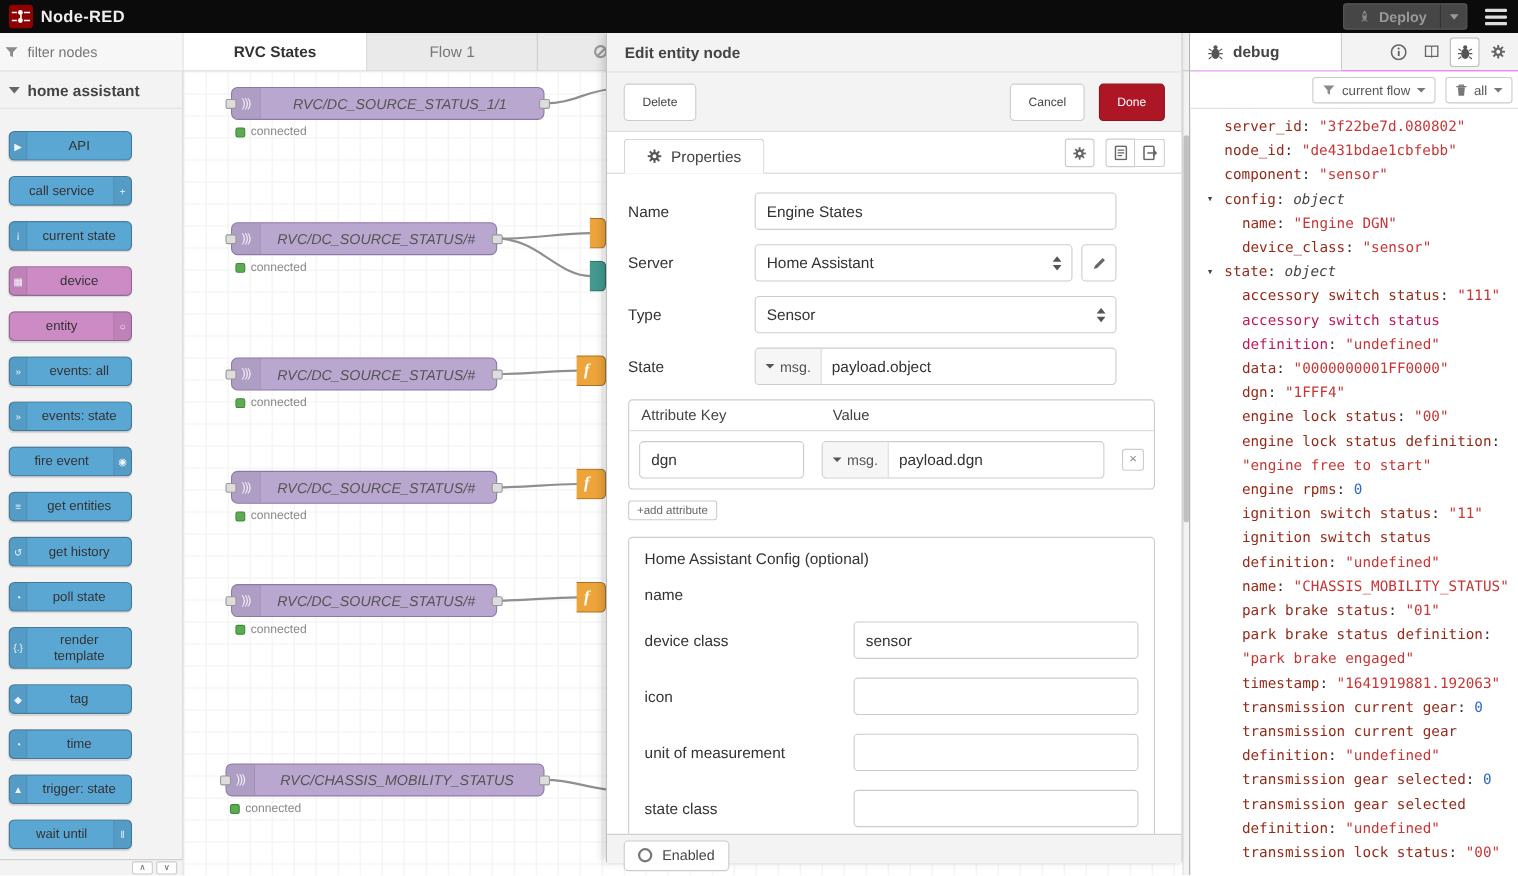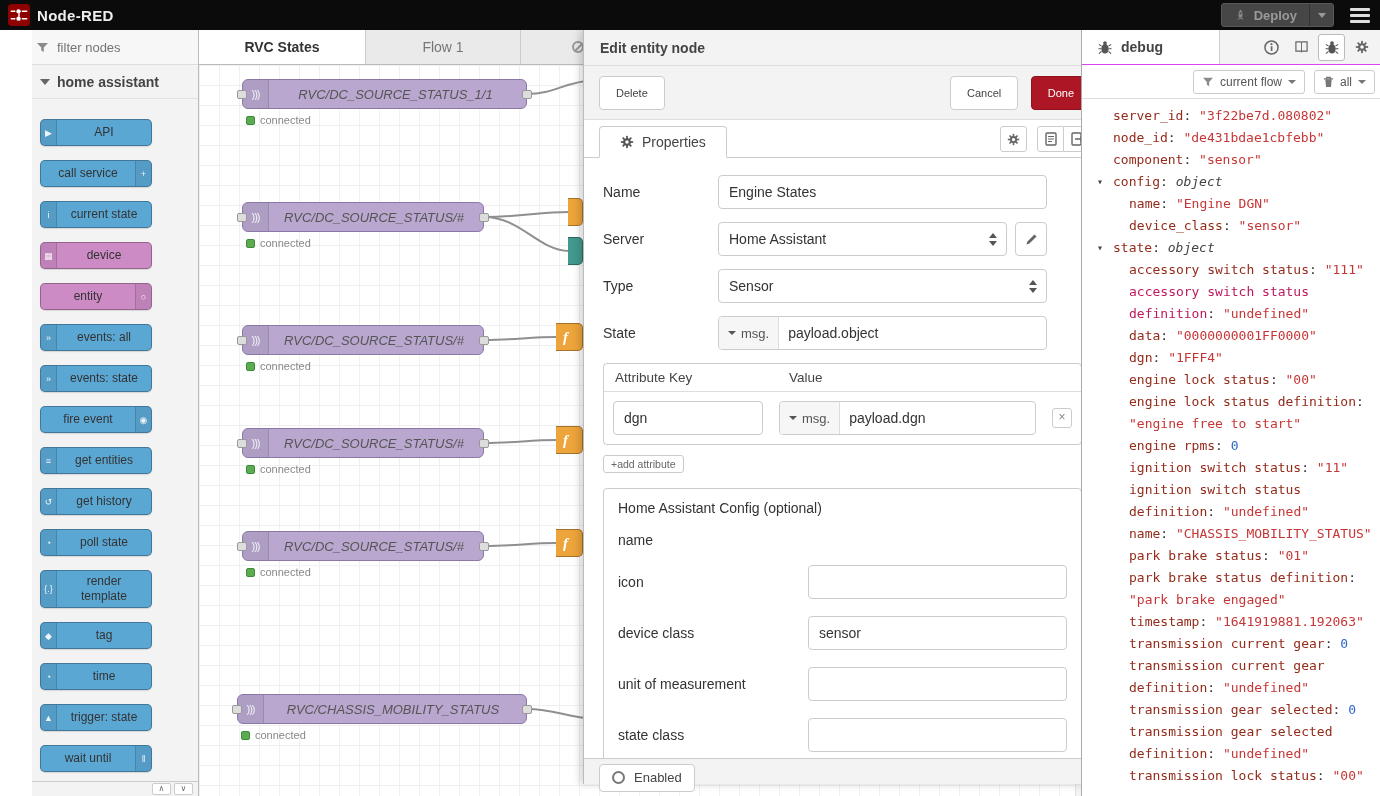--- a/index.html
+++ b/index.html
@@ -12,21 +12,21 @@
   .logo-text { color:#eee; font-size:15px; font-weight:bold; letter-spacing:.3px; }
   .header-right { display:flex; align-items:center; gap:16px; }
   .deploy-btn { display:flex; align-items:stretch; height:24px; background:#464646; border:1px solid #585858; border-radius:3px; color:#999; font-size:13px; font-weight:bold; overflow:hidden; }
   .deploy-main { display:flex; align-items:center; gap:7px; padding:0 12px; }
   .deploy-caret { width:24px; border-left:1px solid #333; display:flex; align-items:center; justify-content:center; }
   .tri-down { width:0; height:0; border-left:4px solid transparent; border-right:4px solid transparent; border-top:5px solid #999; }
   .hamburger { width:20px; display:flex; flex-direction:column; gap:3px; cursor:pointer; }
   .hamburger span { display:block; height:3px; background:#ddd; border-radius:1px; }
 
   
-  .body { position:absolute; top:30px; left:0; right:0; bottom:0; display:flex;margin-left:32px; }
+  .body { position:absolute; top:30px; left:0; right:0; bottom:0; display:flex; }
 
   
   .palette { width:167px; flex:none; background:#f3f3f3; border-right:1px solid #bbb; position:relative; display:flex; flex-direction:column; }
   .palette-search { height:35px; flex:none; border-bottom:1px solid #ddd; background:#f7f7f7; display:flex; align-items:center; gap:8px; padding:0 8px 0 4px; }
   .palette-search input { border:none; background:transparent; outline:none; font-size:13px; color:#777; width:110px; font-family:inherit; }
   .palette-category { height:34px; flex:none; display:flex; align-items:center; gap:7px; padding-left:8px; font-size:14px; font-weight:bold; color:#444; border-bottom:1px solid #e2e2e2; cursor:pointer; }
   .cat-chevron { width:0; height:0; border-left:5px solid transparent; border-right:5px solid transparent; border-top:6px solid #666; }
   .palette-nodes { flex:1; padding:20px 0 0 8px; overflow:hidden; }
   .palette-node { position:relative; width:112px; min-height:27px; border-radius:5px; margin-bottom:14px; display:flex; align-items:stretch; font-size:12px; color:#333; border:1px solid rgba(0,0,0,0.28); box-shadow:0 1px 1px rgba(0,0,0,0.12); cursor:move; }
   .palette-node .plabel { flex:1; display:flex; align-items:center; justify-content:center; text-align:center; padding:3px 7px; line-height:1.25; }
@@ -463,26 +463,26 @@
         </div>
         <div class="add-attr">+add attribute</div>
 
         <div class="ha-box">
           <div class="ha-title">Home Assistant Config (optional)</div>
           <div id="ha-rows">
               <div class="ha-row">
                 <label>name</label>
               </div>
               <div class="ha-row">
+                <label>device class</label>
+                <input class="tinput" value="sensor" style="">
+              </div>
+              <div class="ha-row">
                 <label>icon</label>
                 <input class="tinput" value="" style="">
-              </div>
-              <div class="ha-row">
-                <label>device class</label>
-                <input class="tinput" value="sensor" style="">
               </div>
               <div class="ha-row">
                 <label>unit of measurement</label>
                 <input class="tinput" value="" style="">
               </div>
               <div class="ha-row">
                 <label>state class</label>
                 <input class="tinput" value="" style="">
               </div>
             </div>

